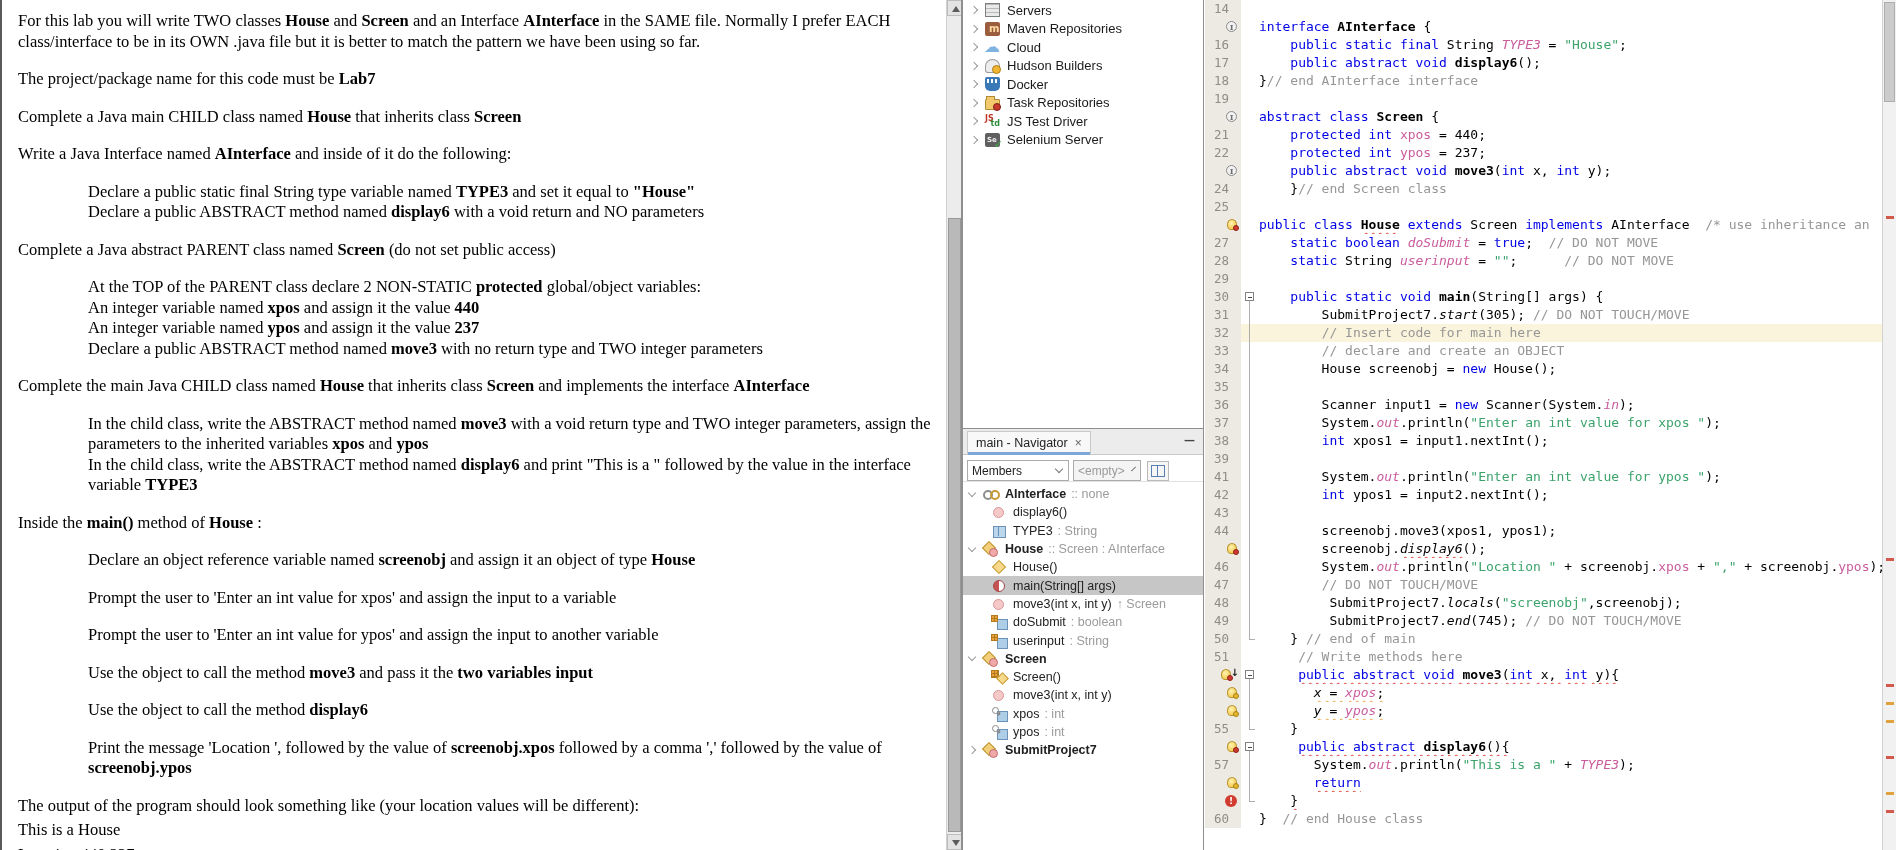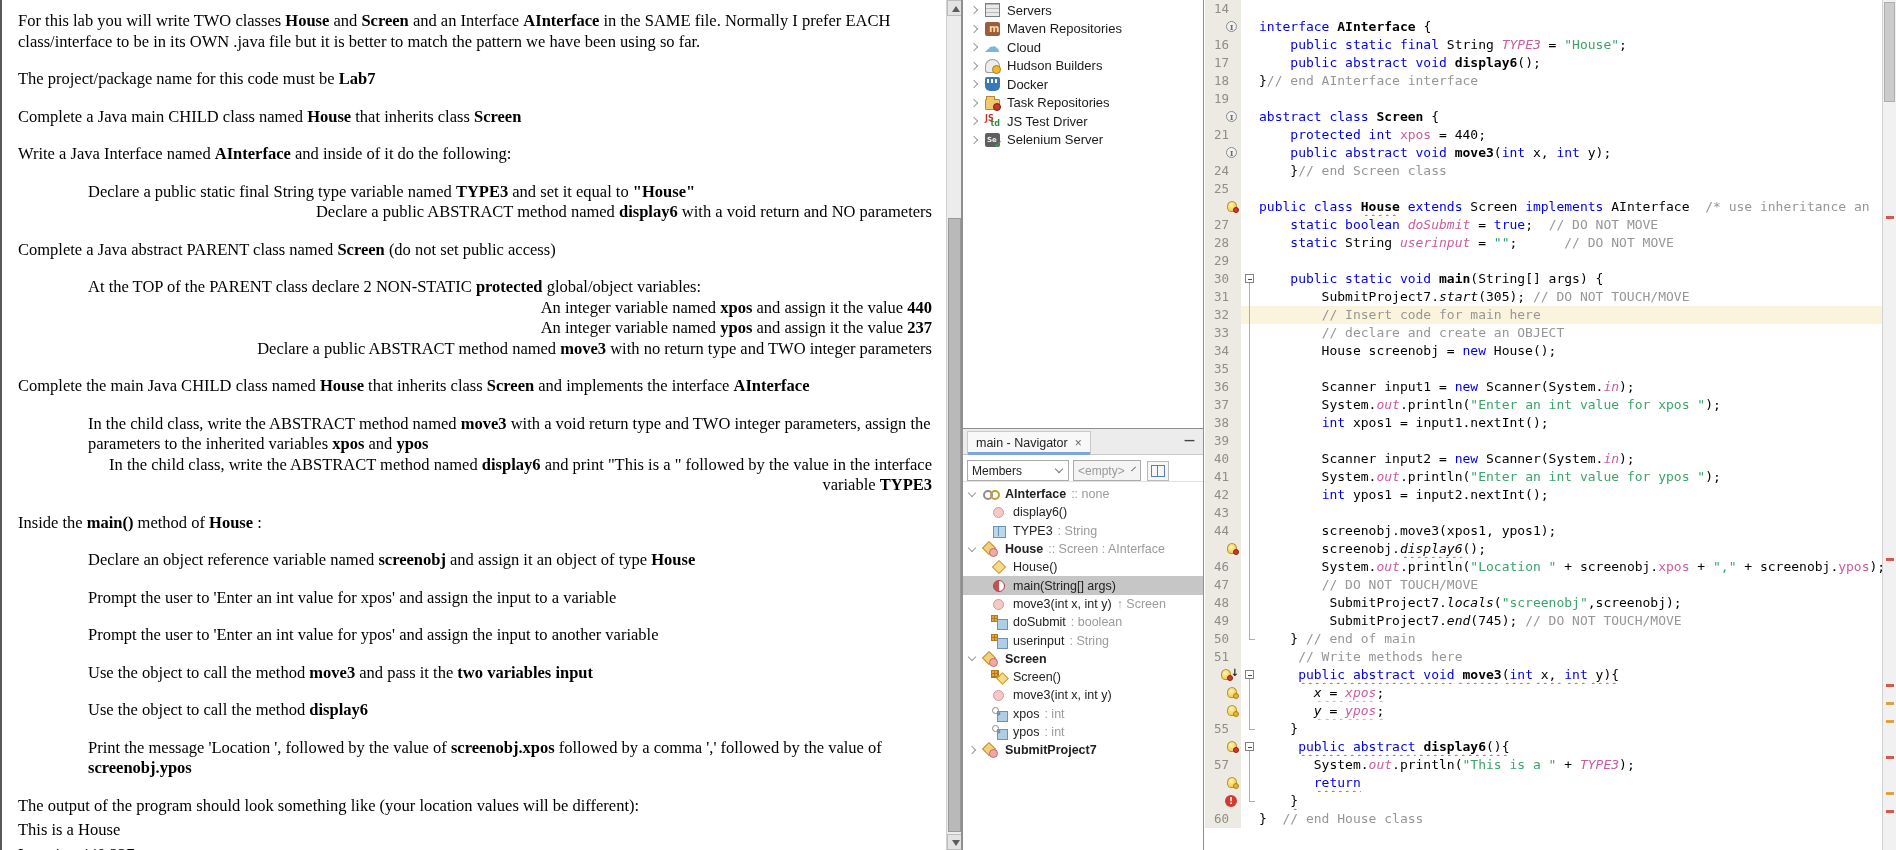--- a/index.html
+++ b/index.html
@@ -7,21 +7,21 @@
   *{box-sizing:border-box;}
   .abs{position:absolute;}
 
   
   #doc-panel{left:0;top:0;width:946px;height:850px;background:#fff;border-left:2px solid #5a5a5a;
     padding:0 14px 0 16px;overflow:hidden;font-family:"Liberation Serif","DejaVu Serif",serif;
     font-size:16.5px;line-height:20.5px;color:#000;}
   .dp{margin:17px 0 0 0;}
   .dp.p0{margin-top:4px;}
   .dp.ind{margin:17px 0 0 70px;}
-  .dp.ind0{margin:0 0 0 70px;text-align:right;}
+  .dp.ind0{margin:0 0 0 70px;}
   #doc-panel .dp:first-child{margin-top:11px;}
 
   
   #doc-scroll{left:946px;top:0;width:15px;height:850px;background:#ececec;border-left:1px solid #d0d0d0;}
   .sb-btn{position:absolute;left:0;width:15px;height:16px;background:#e3e3e3;border:1px solid #bdbdbd;}
   .sb-arrow{position:absolute;left:3.5px;width:0;height:0;border-left:4px solid transparent;border-right:4px solid transparent;}
   .sb-arrow.up{top:5px;border-bottom:6px solid #5c5c5c;}
   .sb-arrow.down{top:5px;border-top:6px solid #5c5c5c;}
   #doc-thumb{position:absolute;left:1px;top:218px;width:13px;height:614px;background:#b9b9b9;border:1px solid #989898;}
 
@@ -338,38 +338,38 @@
 
 <div id="editor" class="abs">
     <div class="cl"><span class="gut">14</span><span class="foldc"></span><span class="codec"></span></div>
     <div class="cl"><span class="gut"><span class="gi-wrap"><span class="gi-impl">I</span></span></span><span class="foldc"></span><span class="codec"><span class="t-k">interface</span><span> </span><span class="t-b">AInterface</span><span> {</span></span></div>
     <div class="cl"><span class="gut">16</span><span class="foldc"></span><span class="codec"><span>    </span><span class="t-k">public static final</span><span> String </span><span class="t-fi">TYPE3</span><span> = </span><span class="t-s">"House"</span><span>;</span></span></div>
     <div class="cl"><span class="gut">17</span><span class="foldc"></span><span class="codec"><span>    </span><span class="t-k">public abstract void</span><span> </span><span class="t-b">display6</span><span>();</span></span></div>
     <div class="cl"><span class="gut">18</span><span class="foldc"></span><span class="codec"><span>}</span><span class="t-c">// end AInterface interface</span></span></div>
     <div class="cl"><span class="gut">19</span><span class="foldc"></span><span class="codec"></span></div>
     <div class="cl"><span class="gut"><span class="gi-wrap"><span class="gi-impl">I</span></span></span><span class="foldc"></span><span class="codec"><span class="t-k">abstract class</span><span> </span><span class="t-b">Screen</span><span> {</span></span></div>
     <div class="cl"><span class="gut">21</span><span class="foldc"></span><span class="codec"><span>    </span><span class="t-k">protected int</span><span> </span><span class="t-f">xpos</span><span> = 440;</span></span></div>
+    <div class="cl"><span class="gut">22</span><span class="foldc"></span><span class="codec"><span>    </span><span class="t-k">protected int</span><span> </span><span class="t-f">ypos</span><span> = 237;</span></span></div>
     <div class="cl"><span class="gut"><span class="gi-wrap"><span class="gi-impl">I</span></span></span><span class="foldc"></span><span class="codec"><span>    </span><span class="t-k">public abstract void</span><span> </span><span class="t-b">move3</span><span>(</span><span class="t-k">int</span><span> x, </span><span class="t-k">int</span><span> y);</span></span></div>
     <div class="cl"><span class="gut">24</span><span class="foldc"></span><span class="codec"><span>    }</span><span class="t-c">// end Screen class</span></span></div>
     <div class="cl"><span class="gut">25</span><span class="foldc"></span><span class="codec"></span></div>
     <div class="cl"><span class="gut"><span class="gi-wrap"><span class="bulb"><span class="badge badge-err"></span></span></span></span><span class="foldc"></span><span class="codec"><span class="t-k">public class</span><span> </span><span class="t-b u-r">House</span><span> </span><span class="t-k">extends</span><span> Screen </span><span class="t-k">implements</span><span> AInterface  </span><span class="t-c">/* use inheritance an</span></span></div>
     <div class="cl"><span class="gut">27</span><span class="foldc"></span><span class="codec"><span>    </span><span class="t-k">static boolean</span><span> </span><span class="t-fi">doSubmit</span><span> = </span><span class="t-k">true</span><span>;  </span><span class="t-c">// DO NOT MOVE</span></span></div>
     <div class="cl"><span class="gut">28</span><span class="foldc"></span><span class="codec"><span>    </span><span class="t-k">static</span><span> String </span><span class="t-fi">userinput</span><span> = </span><span class="t-s">""</span><span>;      </span><span class="t-c">// DO NOT MOVE</span></span></div>
     <div class="cl"><span class="gut">29</span><span class="foldc"></span><span class="codec"></span></div>
     <div class="cl"><span class="gut">30</span><span class="foldc"><span class="fline below"></span><span class="fbox"></span></span><span class="codec"><span>    </span><span class="t-k">public static void</span><span> </span><span class="t-b">main</span><span>(String[] args) {</span></span></div>
     <div class="cl"><span class="gut">31</span><span class="foldc"><span class="fline"></span></span><span class="codec"><span>        SubmitProject7.</span><span class="t-sm">start</span><span>(305); </span><span class="t-c">// DO NOT TOUCH/MOVE</span></span></div>
     <div class="cl hl"><span class="gut">32</span><span class="foldc"><span class="fline"></span></span><span class="codec"><span>        </span><span class="t-c">// Insert code for main here</span></span></div>
     <div class="cl"><span class="gut">33</span><span class="foldc"><span class="fline"></span></span><span class="codec"><span>        </span><span class="t-c">// declare and create an OBJECT</span></span></div>
     <div class="cl"><span class="gut">34</span><span class="foldc"><span class="fline"></span></span><span class="codec"><span>        House screenobj = </span><span class="t-k">new</span><span> House();</span></span></div>
     <div class="cl"><span class="gut">35</span><span class="foldc"><span class="fline"></span></span><span class="codec"></span></div>
     <div class="cl"><span class="gut">36</span><span class="foldc"><span class="fline"></span></span><span class="codec"><span>        Scanner input1 = </span><span class="t-k">new</span><span> Scanner(System.</span><span class="t-fi">in</span><span>);</span></span></div>
     <div class="cl"><span class="gut">37</span><span class="foldc"><span class="fline"></span></span><span class="codec"><span>        System.</span><span class="t-fi">out</span><span>.println(</span><span class="t-s">"Enter an int value for xpos "</span><span>);</span></span></div>
     <div class="cl"><span class="gut">38</span><span class="foldc"><span class="fline"></span></span><span class="codec"><span>        </span><span class="t-k">int</span><span> xpos1 = input1.nextInt();</span></span></div>
     <div class="cl"><span class="gut">39</span><span class="foldc"><span class="fline"></span></span><span class="codec"></span></div>
-    <div class="cl"><span class="gut">40</span><span class="foldc"><span class="fline"></span></span><span class="codec"><span>        Scanner input2 = </span><span class="t-k">new</span><span> Scanner(System.</span><span class="t-fi">in</span><span>);</span></span></div>
     <div class="cl"><span class="gut">41</span><span class="foldc"><span class="fline"></span></span><span class="codec"><span>        System.</span><span class="t-fi">out</span><span>.println(</span><span class="t-s">"Enter an int value for ypos "</span><span>);</span></span></div>
     <div class="cl"><span class="gut">42</span><span class="foldc"><span class="fline"></span></span><span class="codec"><span>        </span><span class="t-k">int</span><span> ypos1 = input2.nextInt();</span></span></div>
     <div class="cl"><span class="gut">43</span><span class="foldc"><span class="fline"></span></span><span class="codec"></span></div>
     <div class="cl"><span class="gut">44</span><span class="foldc"><span class="fline"></span></span><span class="codec"><span>        screenobj.move3(xpos1, ypos1);</span></span></div>
     <div class="cl"><span class="gut"><span class="gi-wrap"><span class="bulb"><span class="badge badge-err"></span></span></span></span><span class="foldc"><span class="fline"></span></span><span class="codec"><span>        screenobj.</span><span class="t-sm u-r">display6</span><span>();</span></span></div>
     <div class="cl"><span class="gut">46</span><span class="foldc"><span class="fline"></span></span><span class="codec"><span>        System.</span><span class="t-fi">out</span><span>.println(</span><span class="t-s">"Location "</span><span> + screenobj.</span><span class="t-f">xpos</span><span> + </span><span class="t-s">","</span><span> + screenobj.</span><span class="t-f">ypos</span><span>);</span></span></div>
     <div class="cl"><span class="gut">47</span><span class="foldc"><span class="fline"></span></span><span class="codec"><span>        </span><span class="t-c">// DO NOT TOUCH/MOVE</span></span></div>
     <div class="cl"><span class="gut">48</span><span class="foldc"><span class="fline"></span></span><span class="codec"><span>         SubmitProject7.</span><span class="t-sm">locals</span><span>(</span><span class="t-s">"screenobj"</span><span>,screenobj);</span></span></div>
     <div class="cl"><span class="gut">49</span><span class="foldc"><span class="fline"></span></span><span class="codec"><span>         SubmitProject7.</span><span class="t-sm">end</span><span>(745); </span><span class="t-c">// DO NOT TOUCH/MOVE</span></span></div>
     <div class="cl"><span class="gut">50</span><span class="foldc"><span class="fline half"></span><span class="fend-tick"></span></span><span class="codec"><span>    } </span><span class="t-c">// end of main</span></span></div>

